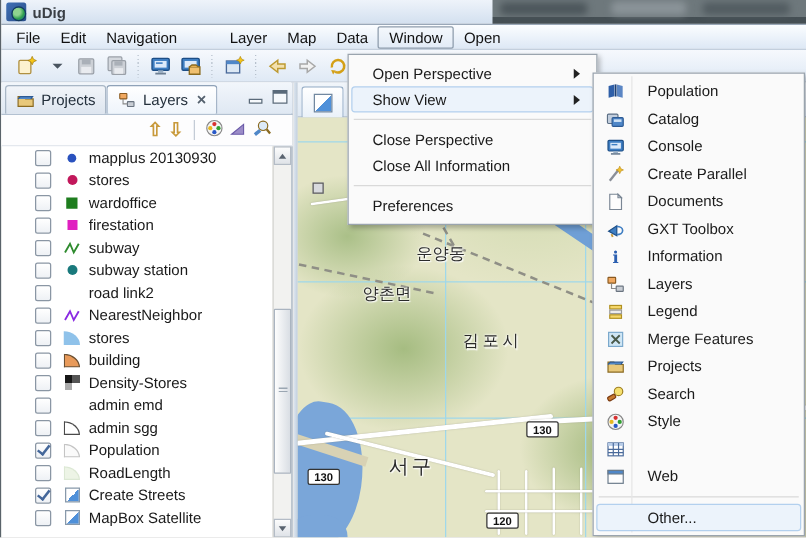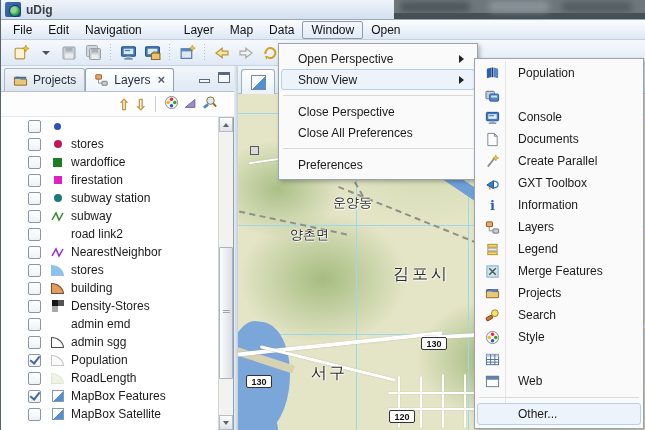--- a/index.html
+++ b/index.html
@@ -264,21 +264,21 @@
     <div class="road" style="left:182px; top:282px; width:2px; height:52px"></div>
     <div class="road" style="left:204px; top:280px; width:2px; height:54px"></div>
     <div class="road" style="left:226px; top:280px; width:2px; height:54px"></div>
     <div class="road" style="left:150px; top:298px; width:90px; height:2px"></div>
     <div class="road" style="left:150px; top:314px; width:90px; height:2px"></div>
 
     <div class="map-marker"></div>
 
     <div class="maplabel" style="left:95px; top:100px; font-size:13px">운양동</div>
     <div class="maplabel" style="left:52px; top:132px; font-size:13px">양촌면</div>
-    <div class="maplabel" style="left:155px; top:170px; font-size:16px; letter-spacing:3px">김포시</div>
+    <div class="maplabel" style="left:132px; top:170px; font-size:13px; letter-spacing:3px">김포시</div>
     <div class="maplabel" style="left:73px; top:269px; font-size:16px; letter-spacing:2px">서구</div>
 
     <div class="badge" style="left:183px; top:243px">130</div>
     <div class="badge" style="left:8px; top:281px">130</div>
     <div class="badge" style="left:151px; top:316px">120</div>
   </div>
 
   <div class="panel">
     <div class="tabs-row">
       <div class="tab">
@@ -329,20 +329,21 @@
           </svg>
       </span>
     </div>
 
     <div class="layer-list">
       <div class="lrow">
         <span class="cb"></span>
         <span class="glyph">
             <span class="g-dot g-blue"></span>
           </span>
+        <span>mapplus 20130930</span>
       </div>
       <div class="lrow">
         <span class="cb"></span>
         <span class="glyph">
             <span class="g-dot g-crim"></span>
           </span>
         <span>stores</span>
       </div>
       <div class="lrow">
         <span class="cb"></span>
@@ -350,39 +351,39 @@
             <span class="g-green"></span>
           </span>
         <span>wardoffice</span>
       </div>
       <div class="lrow">
         <span class="cb"></span>
         <span class="glyph">
             <span class="g-mag"></span>
           </span>
         <span>firestation</span>
-      </div>
-      <div class="lrow">
-        <span class="cb"></span>
-        <span class="glyph">
-            <span class="g-dot g-teal"></span>
-          </span>
-        <span>subway station</span>
       </div>
       <div class="lrow">
         <span class="cb"></span>
         <span class="glyph">
             <svg width="14" height="12">
               <polyline points="1,10 5,3 8,10 12,3" fill="none" stroke="#2e8b2e" stroke-width="1.5"></polyline>
             </svg>
           </span>
         <span>subway</span>
       </div>
       <div class="lrow">
         <span class="cb"></span>
+        <span class="glyph">
+            <span class="g-dot g-teal"></span>
+          </span>
+        <span>subway station</span>
+      </div>
+      <div class="lrow">
+        <span class="cb"></span>
         <span class="glyph"></span>
         <span>road link2</span>
       </div>
       <div class="lrow">
         <span class="cb"></span>
         <span class="glyph">
             <svg width="14" height="12">
               <polyline points="1,10 5,3 8,10 12,3" fill="none" stroke="#8a2be2" stroke-width="1.5"></polyline>
             </svg>
           </span>
@@ -433,21 +434,21 @@
         <span class="glyph">
             <span class="fan f-road"></span>
           </span>
         <span>RoadLength</span>
       </div>
       <div class="lrow">
         <span class="cb checked"></span>
         <span class="glyph">
             <span class="g-tile"></span>
           </span>
-        <span>MapBox Features</span>
+        <span>Create Streets</span>
       </div>
       <div class="lrow">
         <span class="cb"></span>
         <span class="glyph">
             <span class="g-tile"></span>
           </span>
         <span>MapBox Satellite</span>
       </div>
     </div>
 
@@ -470,21 +471,21 @@
     </div>
     <div class="mrow hl">
       <span class="mlabel">Show View</span>
       <span class="subarrow"></span>
     </div>
     <div class="msep"></div>
     <div class="mrow">
       <span class="mlabel">Close Perspective</span>
     </div>
     <div class="mrow">
-      <span class="mlabel">Close All Preferences</span>
+      <span class="mlabel">Close All Information</span>
     </div>
     <div class="msep"></div>
     <div class="mrow">
       <span class="mlabel">Preferences</span>
     </div>
   </div>
 
   <div class="menu smenu">
     <div class="mrow">
       <span class="micon">
@@ -497,50 +498,51 @@
       <span class="mlabel">Population</span>
     </div>
     <div class="mrow">
       <span class="micon">
           <svg width="15" height="15" viewBox="0 0 16 16">
             <rect x="1" y="3.5" width="9" height="8" rx="1" fill="#c2cedd" stroke="#5c6f85"></rect>
             <rect x="5" y="6.5" width="9.5" height="7.5" rx="1" fill="#4f87c8" stroke="#2c5a94"></rect>
             <rect x="6.5" y="8" width="6.5" height="2.2" fill="#cfe2f5"></rect>
           </svg>
         </span>
+      <span class="mlabel">Catalog</span>
     </div>
     <div class="mrow">
       <span class="micon">
           <svg width="15" height="15" viewBox="0 0 16 16">
             <rect x="1.5" y="2.5" width="13" height="9" rx="1" fill="#3f7ec2" stroke="#1d4e86"></rect>
             <rect x="3.5" y="4.5" width="9" height="5" fill="#ddeafa"></rect>
             <rect x="4.5" y="5.5" width="5" height="1.2" fill="#3f7ec2"></rect>
             <rect x="6" y="11.5" width="4" height="1.8" fill="#9ab0c6"></rect>
             <rect x="4" y="13.3" width="8" height="1.4" fill="#6d8094"></rect>
           </svg>
         </span>
       <span class="mlabel">Console</span>
     </div>
     <div class="mrow">
       <span class="micon">
           <svg width="15" height="15" viewBox="0 0 16 16">
+            <line x1="3" y1="13.5" x2="10.5" y2="4" stroke="#8a8f98" stroke-width="2"></line>
+            <path d="M11.5 1l1 2.2 2.2 1-2.2 1-1 2.2-1-2.2-2.2-1 2.2-1z" fill="#f0c030" stroke="#b8860b" stroke-width=".5"></path>
+          </svg>
+        </span>
+      <span class="mlabel">Create Parallel</span>
+    </div>
+    <div class="mrow">
+      <span class="micon">
+          <svg width="15" height="15" viewBox="0 0 16 16">
             <path d="M3 1.5h7l3 3V14.5H3z" fill="#fdfdfd" stroke="#7a8694"></path>
             <path d="M10 1.5v3h3z" fill="#dde4ec" stroke="#7a8694"></path>
           </svg>
         </span>
       <span class="mlabel">Documents</span>
-    </div>
-    <div class="mrow">
-      <span class="micon">
-          <svg width="15" height="15" viewBox="0 0 16 16">
-            <line x1="3" y1="13.5" x2="10.5" y2="4" stroke="#8a8f98" stroke-width="2"></line>
-            <path d="M11.5 1l1 2.2 2.2 1-2.2 1-1 2.2-1-2.2-2.2-1 2.2-1z" fill="#f0c030" stroke="#b8860b" stroke-width=".5"></path>
-          </svg>
-        </span>
-      <span class="mlabel">Create Parallel</span>
     </div>
     <div class="mrow">
       <span class="micon">
           <svg width="15" height="15" viewBox="0 0 16 16">
             <path d="M2 9.5l7-4.5v8.5z" fill="#3f7ec2" stroke="#1d4e86"></path>
             <path d="M9 5.5c3 0 5 1.5 5 3.5s-2 3.5-5 3.5" fill="none" stroke="#3f7ec2" stroke-width="1.4"></path>
             <line x1="4.5" y1="12" x2="5.5" y2="14.5" stroke="#c89a3c" stroke-width="1.6"></line>
           </svg>
         </span>
       <span class="mlabel">GXT Toolbox</span>

